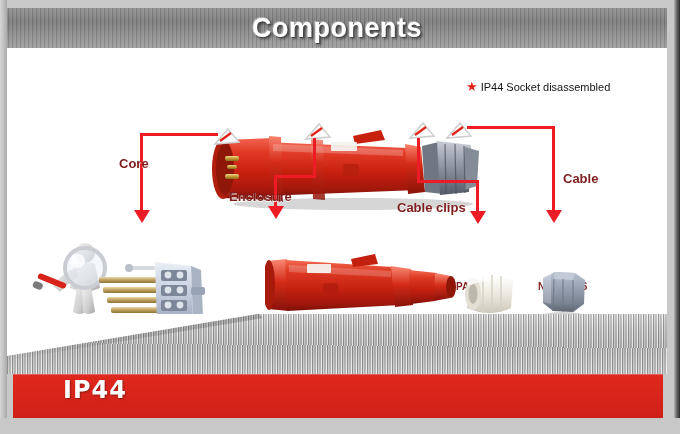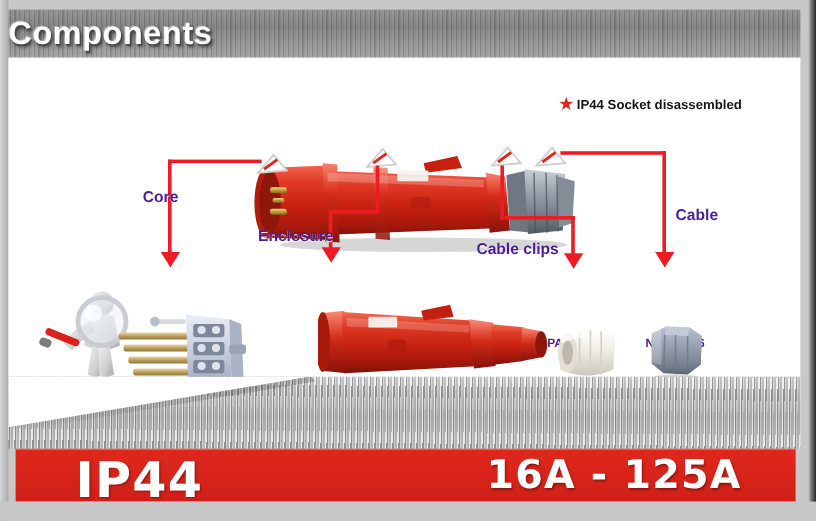--- a/index.html
+++ b/index.html
@@ -16,21 +16,21 @@
              background:linear-gradient(90deg,#d6d6d6 0%,#bdbdbd 60%,#a9a9a9 100%);}
 
   
   .header{position:absolute;left:7px;top:8px;width:660px;height:40px;
           background:
             repeating-linear-gradient(90deg,
               rgba(255,255,255,.10) 0px, rgba(255,255,255,.10) 1px,
               rgba(0,0,0,.10) 1px, rgba(0,0,0,.10) 2px,
               rgba(255,255,255,.05) 2px, rgba(255,255,255,.05) 4px),
             linear-gradient(180deg,#8e8e8e 0%,#7d7d7d 35%,#909090 70%,#9d9d9d 100%);
-          display:flex;align-items:center;justify-content:flex-start;}
+          display:flex;align-items:center;justify-content:center;}
   .header-title{font-size:27px;font-weight:bold;color:#ffffff;
                 letter-spacing:.5px;
                 text-shadow:1px 1px 0 #4a4a4a, 2px 2px 3px rgba(0,0,0,.55),
                             -1px -1px 0 rgba(255,255,255,.35);}
 
   
   .canvas{position:absolute;left:7px;top:48px;width:660px;height:266px;
           background:#ffffff;overflow:visible;}
 
   
@@ -53,34 +53,34 @@
   .kripal{position:absolute;right:22px;top:336px;font-size:21px;font-weight:bold;
           letter-spacing:.5px;color:#2e2e2e;font-family:"Liberation Sans",sans-serif;
           text-shadow:0 1px 1px rgba(255,255,255,.6);}
   .kripal .k{color:#e2231a;}
   .kripal .reg{font-size:8px;vertical-align:super;color:#555;}
 
   
   .redbar{position:absolute;left:13px;top:374px;width:650px;height:44px;
           background:linear-gradient(180deg,#e0281d 0%,#d8241a 50%,#cf2018 100%);
           box-shadow:inset 0 1px 0 rgba(255,255,255,.25);}
-  .redbar .rb-left{position:absolute;left:50px;top:2px;font-size:41px;font-weight:bold;
+  .redbar .rb-left{position:absolute;left:50px;top:2px;font-size:24px;font-weight:bold;
           color:#fff;font-family:"DejaVu Sans",sans-serif;letter-spacing:1px;
           text-shadow:1px 1px 2px rgba(0,0,0,.35);}
   .redbar .rb-right{position:absolute;right:45px;top:2px;font-size:33px;font-weight:bold;
           color:#fff;font-family:"DejaVu Sans",sans-serif;letter-spacing:1px;
           text-shadow:1px 1px 2px rgba(0,0,0,.35);}
   .bottom-gray{position:absolute;left:0;top:418px;width:680px;height:16px;background:#c8c8c8;}
 
   
-  .lbl{position:absolute;font-weight:bold;color:#4c1d95;white-space:nowrap;
+  .lbl{position:absolute;font-weight:bold;color:#7f1d1d;white-space:nowrap;
        text-shadow:0 1px 0 rgba(255,255,255,.9);}
   .lbl-main{font-size:13px;}
   .lbl-sub{font-size:10px;}
-  .note{position:absolute;font-size:11px;font-weight:bold;color:#141414;white-space:nowrap;}
+  .note{position:absolute;font-size:11px;font-weight:normal;color:#141414;white-space:nowrap;}
   .note .star{color:#e2231a;font-size:13px;margin-right:3px;}
 
   
   .ln{position:absolute;background:#ed1c24;}
   .ln-h{height:3px;}
   .ln-v{width:3px;}
   .arw{position:absolute;width:0;height:0;
        border-left:8px solid transparent;border-right:8px solid transparent;
        border-top:13px solid #ed1c24;}
 
@@ -224,21 +224,21 @@
     <div class="ln ln-v" style="left:410px;top:90px;height:45px;"></div>
     <div class="ln ln-h" style="left:410px;top:132px;width:62px;"></div>
     <div class="ln ln-v" style="left:469px;top:132px;height:33px;"></div>
     <div class="arw" style="left:463px;top:163px;"></div>
 
     <div class="ln ln-h" style="left:460px;top:78px;width:88px;"></div>
     <div class="ln ln-v" style="left:545px;top:78px;height:86px;"></div>
     <div class="arw" style="left:539px;top:162px;"></div>
 
     <div class="lbl lbl-main" style="left:112px;top:108px;">Core</div>
-    <div class="lbl lbl-main" style="left:208px;top:141px;">Enclosure</div>
+    <div class="lbl lbl-main" style="left:222px;top:141px;">Enclosure</div>
     <div class="lbl lbl-main" style="left:390px;top:152px;">Cable clips</div>
     <div class="lbl lbl-main" style="left:556px;top:123px;">Cable</div>
 
     <div class="lbl lbl-sub" style="left:280px;top:240px;">Nylon PA6</div>
     <div class="lbl lbl-sub" style="left:449px;top:233px;">PA6+TPE</div>
     <div class="lbl lbl-sub" style="left:531px;top:233px;">Nylon PA6</div>
 
     <div class="art core">
       <svg width="200" height="100" viewBox="0 0 200 100">
         <defs>
@@ -387,17 +387,16 @@
 
   </div>
 
   <div class="metal-band"></div>
   <div class="wedge-shadow"></div>
   <div class="wedge"></div>
 
 
   <div class="redbar">
     <div class="rb-left">IP44</div>
-    <div class="rb-right">16A - 125A</div>
   </div>
   <div class="bottom-gray"></div>
 
 </div>
 
 </body></html>

